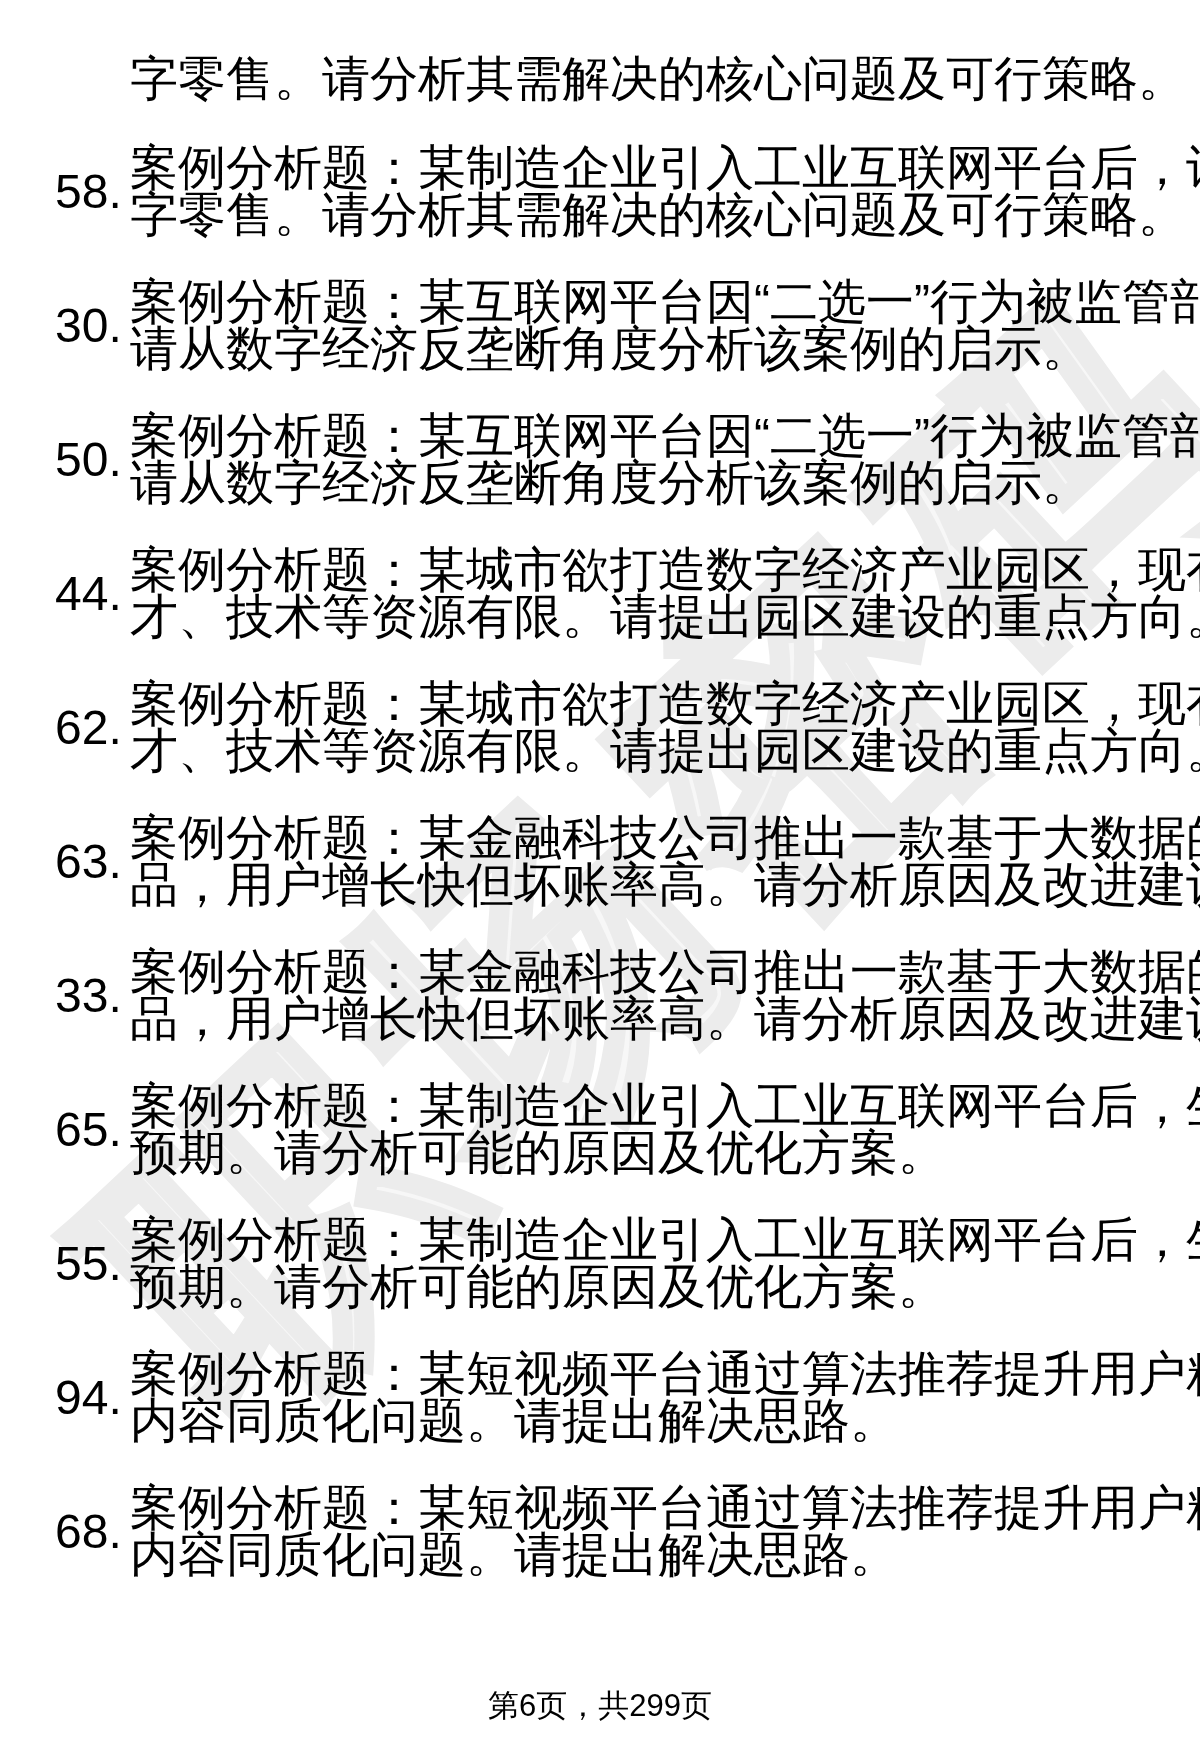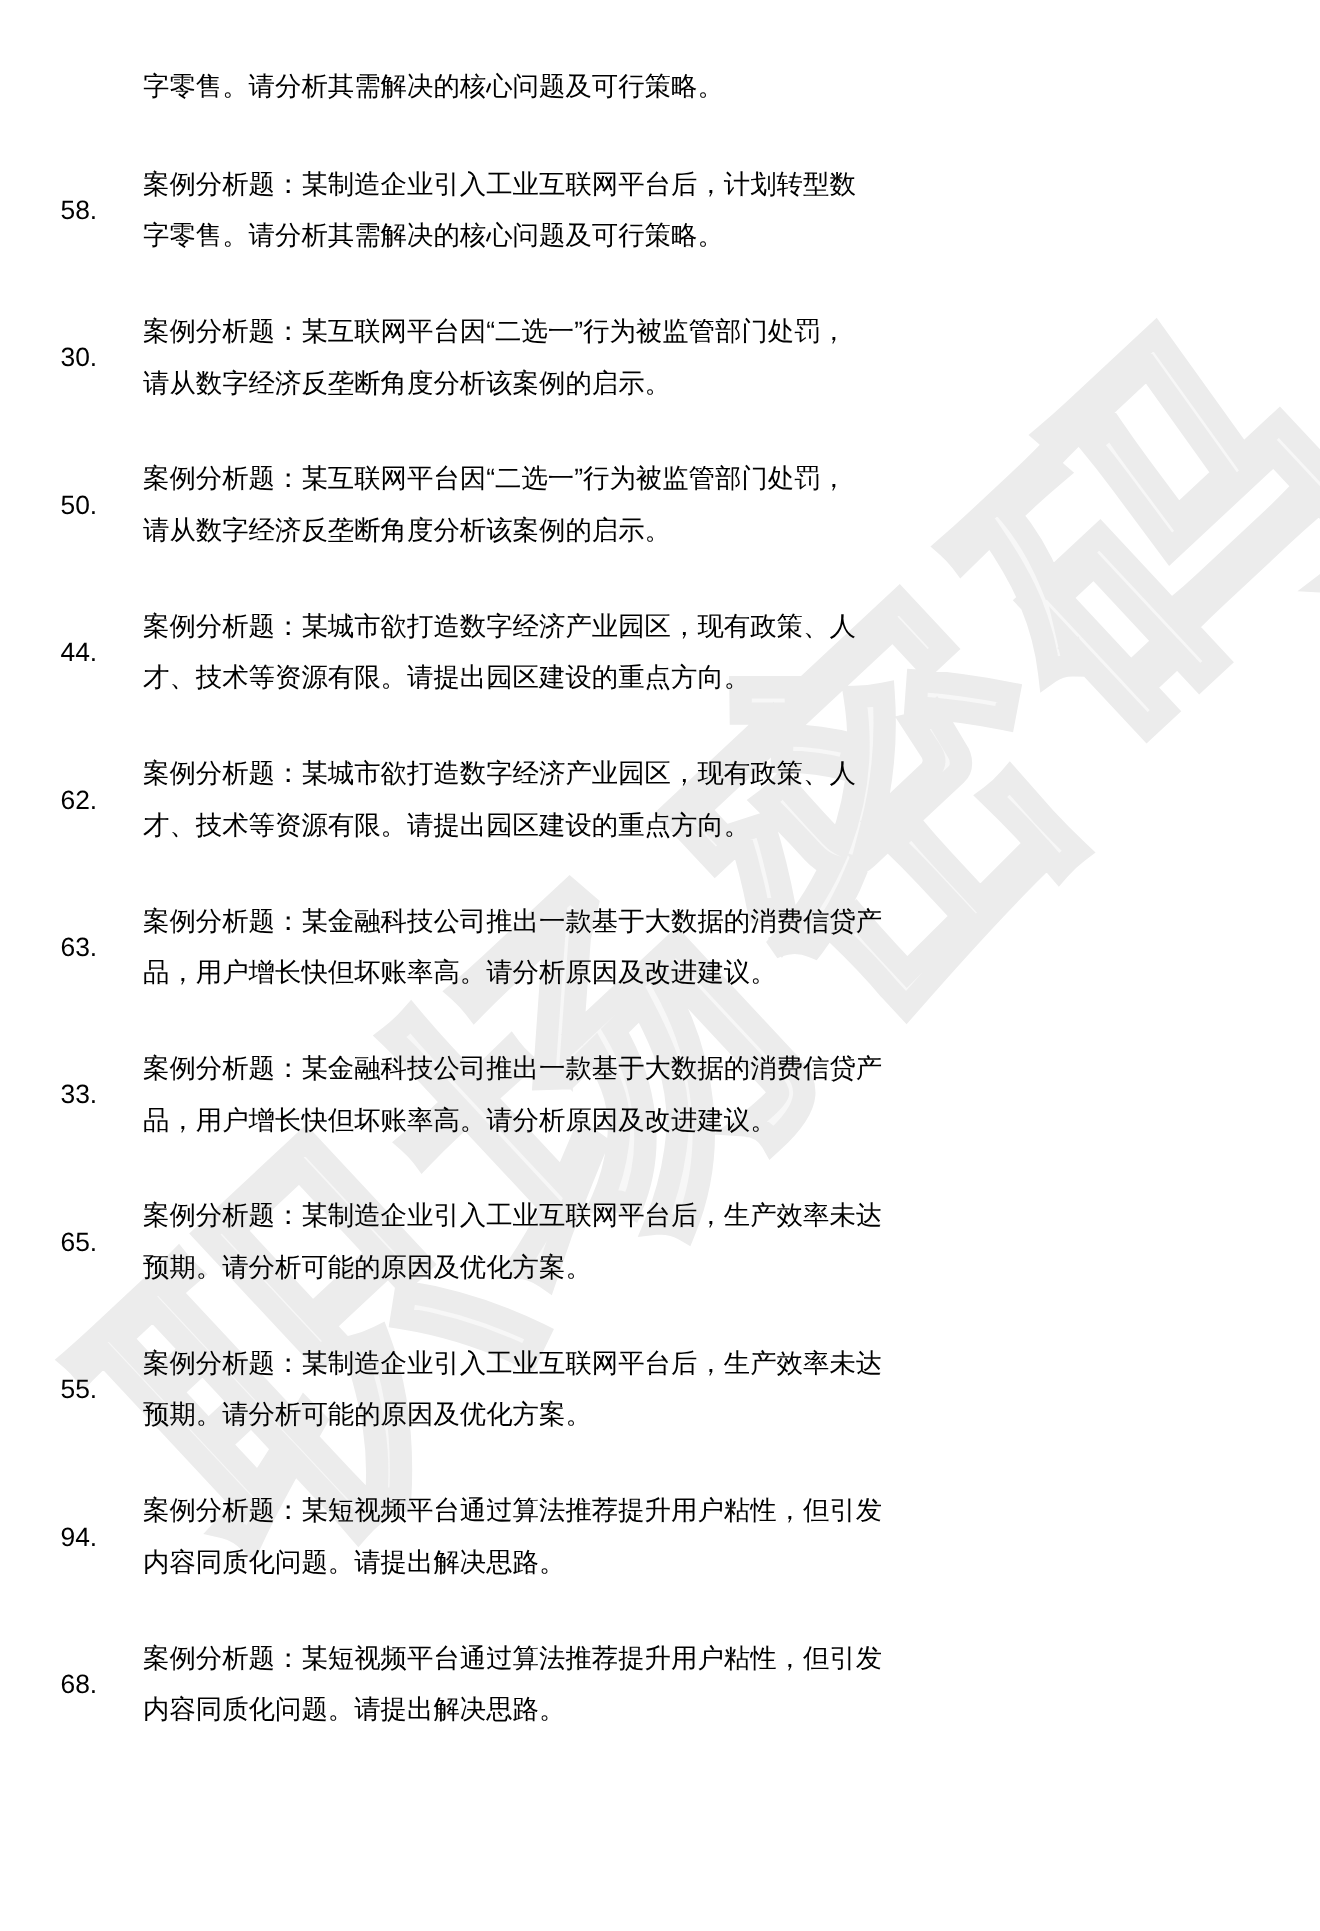--- a/index.html
+++ b/index.html
@@ -31,21 +31,21 @@
     -webkit-text-stroke: 10px #ececec;
     z-index: 0;
     user-select: none;
     pointer-events: none;
   }
   
   .content {
     position: relative;
     z-index: 1;
     padding: 55px 55px 0 55px;
-    font-size: 24px;
+    font-size: 48px;
     line-height: 47px;
   }
   .cont-line {
     margin-left: 75px;
     white-space: pre;
     margin-bottom: 42px;
   }
   .question-list {
     list-style: none;
     margin: 0;
@@ -150,14 +150,17 @@
   <li class="question-item">
     <span class="q-num">68.</span>
     <div class="q-text">案例分析题：某短视频平台通过算法推荐提升用户粘性，但引发
 内容同质化问题。请提出解决思路。</div>
   </li>
 
 </ol>
 
   </div>
 
+  <div class="page-footer">
+    <span>第6页，共299页</span>
+  </div>
 
 </div>
 
 </body></html>

